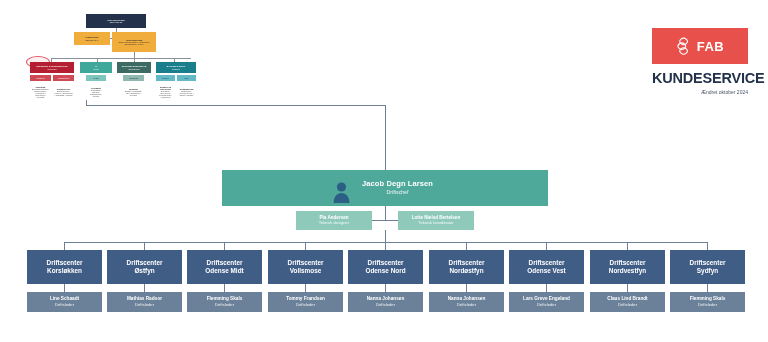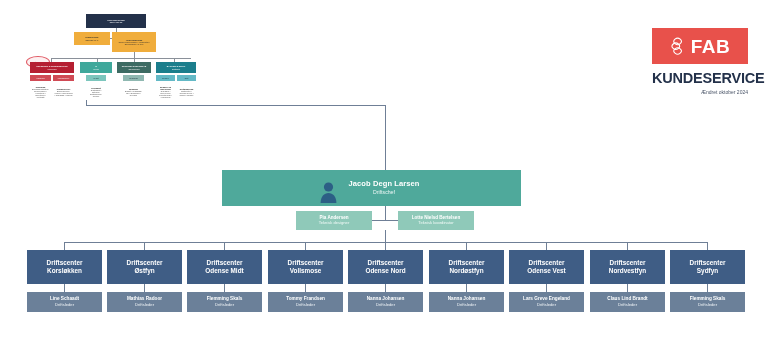--- a/index.html
+++ b/index.html
@@ -35,21 +35,21 @@
     align-items: center;
     justify-content: center;
     gap: 5px;
   }
   .brand-mark {
     width: 16px;
     height: 20px;
     flex: 0 0 auto;
   }
   .brand-word {
-    font-size: 19px;
+    font-size: 13px;
     font-weight: bold;
     color: #ffffff;
     letter-spacing: 0.5px;
     line-height: 1;
   }
   .brand-title {
     margin-top: 7px;
     font-size: 14.5px;
     font-weight: bold;
     color: #23314a;
@@ -132,21 +132,21 @@
   
   .wire { position: absolute; background: #6f7f96; }
   .wire-v { width: 1px; }
   .wire-h { height: 1px; }
 
   
   .director {
     position: absolute;
     left: 222px;
     top: 170px;
-    width: 299px;
+    width: 326px;
     height: 36px;
     background: #4fa99b;
     display: flex;
     align-items: center;
     justify-content: center;
     gap: 16px;
   }
   .director-figure {
     width: 17px;
     height: 22px;

